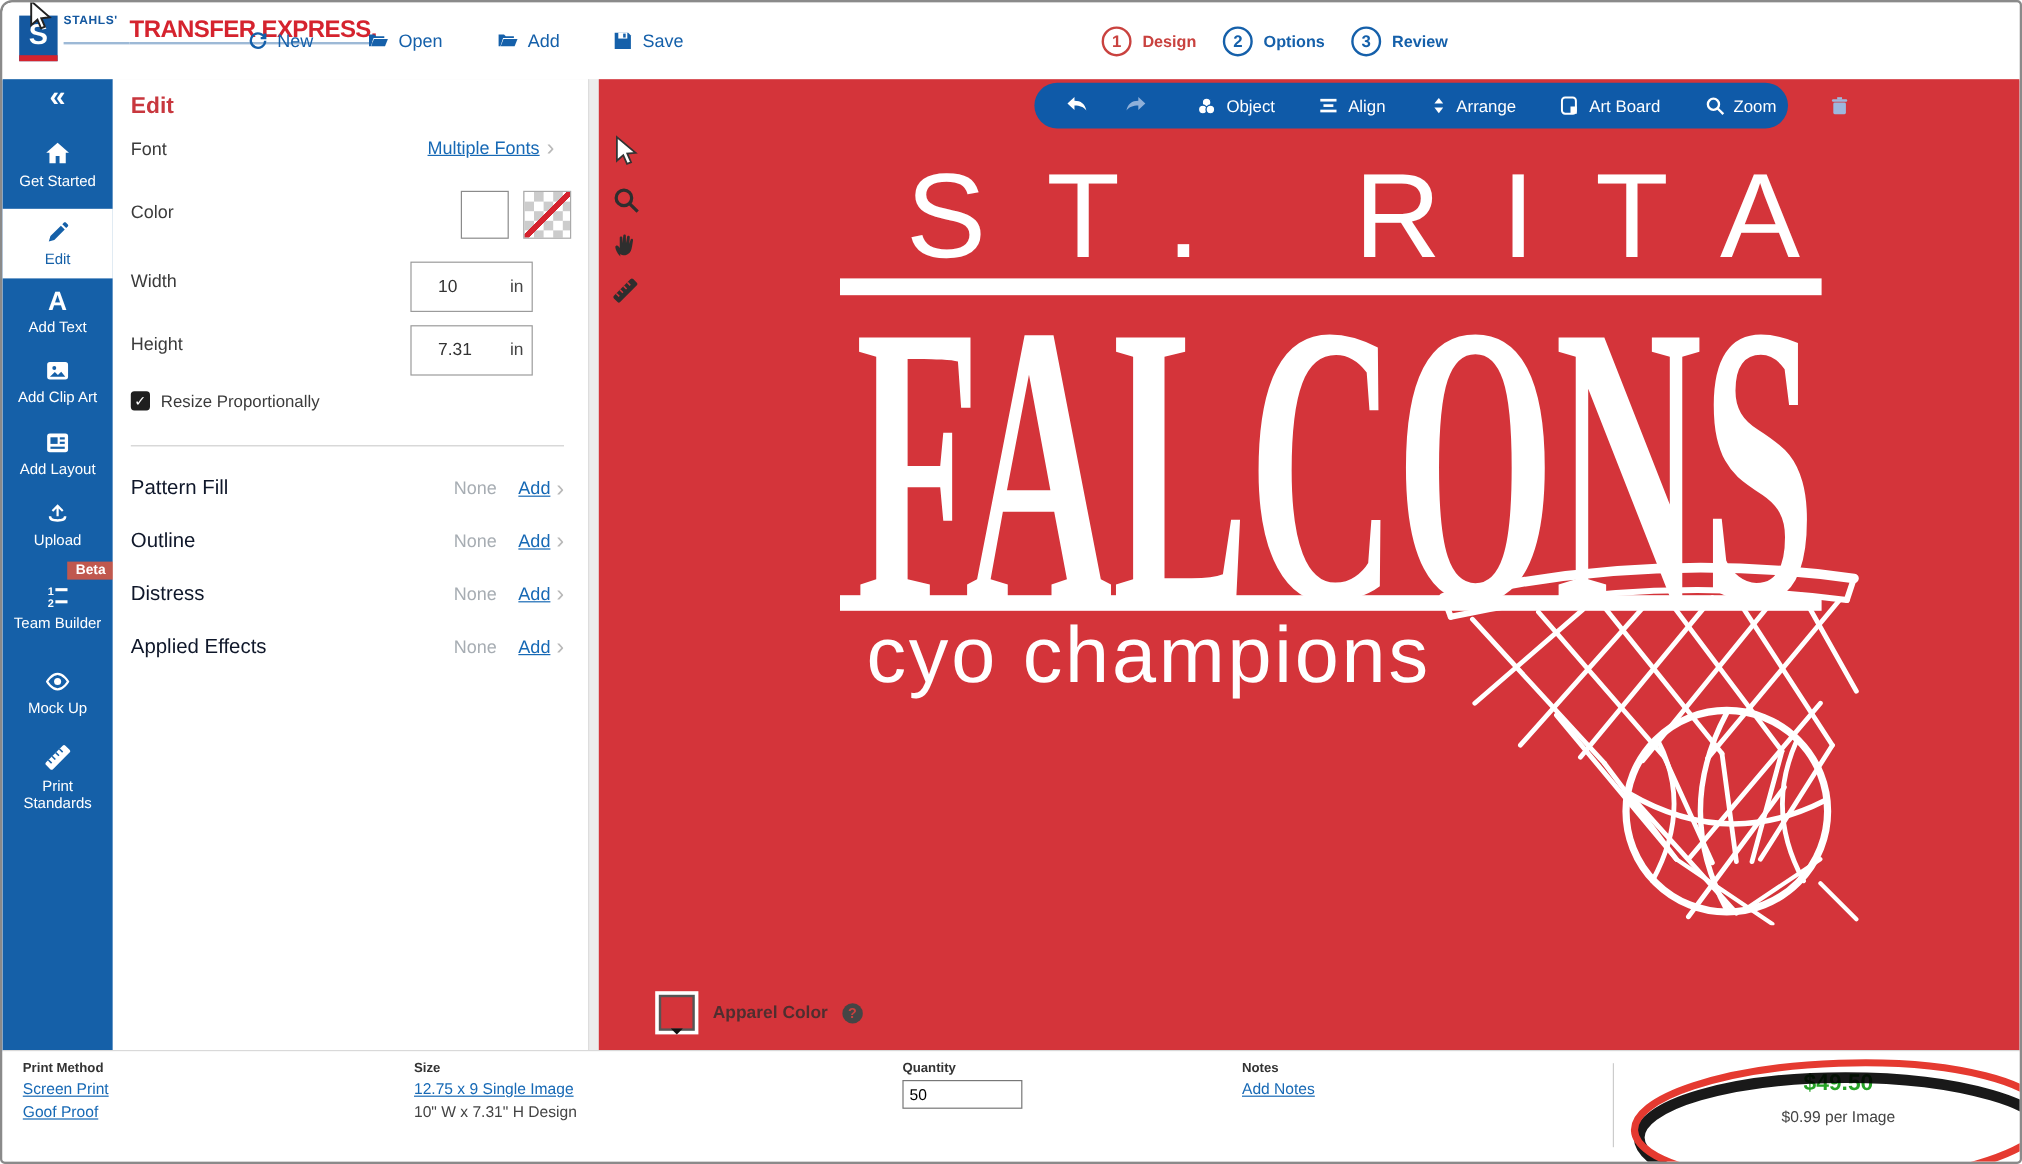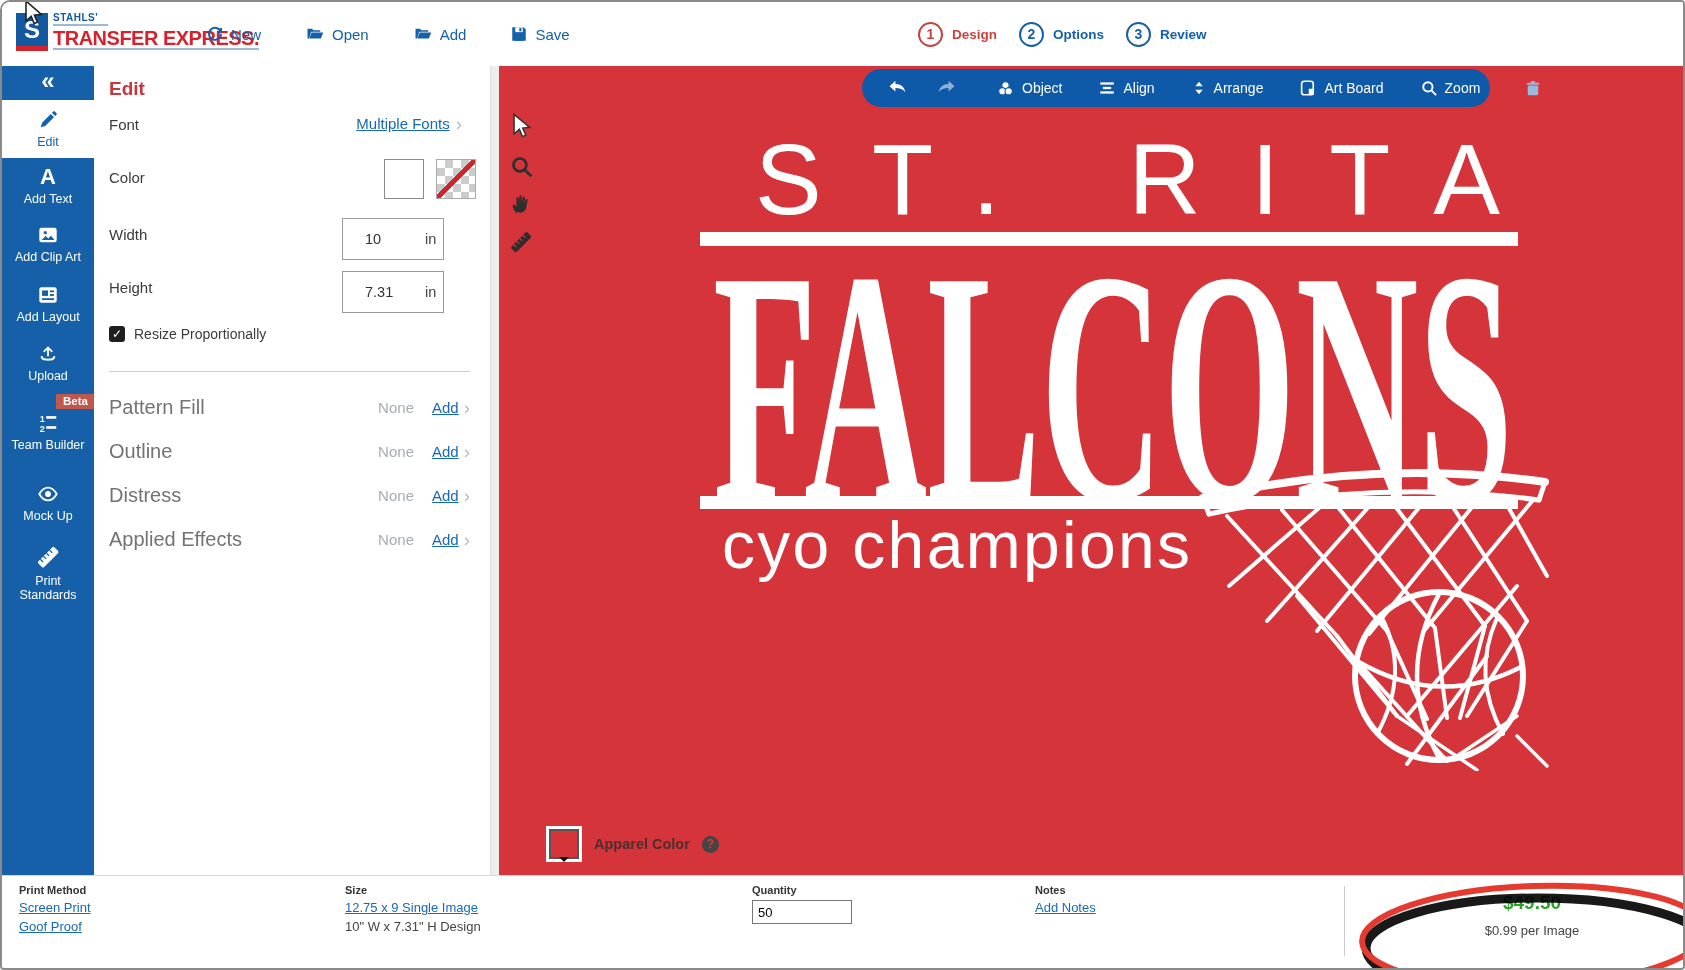--- a/index.html
+++ b/index.html
@@ -5,21 +5,21 @@
   html,body{margin:0;padding:0;background:#fff;}
   .app{position:relative;width:1685px;height:970px;box-sizing:border-box;border:2px solid #8a8a8a;
        border-radius:10px 4px 4px 4px;overflow:hidden;background:#fff;
        font-family:"Liberation Sans",sans-serif;color:#333;}
   
   .topbar{position:absolute;left:0;top:0;right:0;height:64px;background:#fff;border-bottom:1px solid #eee;}
   .cursor-top{position:absolute;left:20px;top:-3px;z-index:40;}
   .logo{position:absolute;left:14px;top:11px;display:flex;align-items:flex-start;gap:5px;cursor:pointer;}
   .logo-s{width:32px;height:38px;background:#1458a0;color:#fff;font-weight:bold;font-size:24px;
           display:flex;align-items:center;justify-content:center;border-bottom:5px solid #d5232e;box-sizing:border-box;}
-  .logo-txt{display:flex;flex-direction:column;line-height:1;}
+  .logo-txt{display:flex;flex-direction:row;line-height:1;}
   .logo-stahls{color:#1458a0;font-size:10px;font-weight:bold;letter-spacing:.5px;border-bottom:2px solid #9db9d6;padding-bottom:1px;width:55px;}
   .logo-brand{color:#d5232e;font-size:20px;font-weight:bold;letter-spacing:-.5px;border-bottom:2px solid #9db9d6;padding-top:2px;white-space:nowrap;}
   .file-actions{position:absolute;left:198px;top:0;height:64px;display:flex;align-items:center;gap:32px;}
   .file-btn{display:flex;align-items:center;gap:7px;color:#1560aa;font-size:15px;cursor:pointer;background:none;border:none;font-family:inherit;}
   .steps{position:absolute;left:916px;top:0;height:64px;display:flex;align-items:center;gap:22px;list-style:none;margin:0;padding:0;}
   .step{display:flex;align-items:center;gap:9px;cursor:pointer;}
   .step-num{width:25px;height:25px;border-radius:50%;border:2px solid #1560aa;color:#1560aa;
             display:flex;align-items:center;justify-content:center;font-size:14px;font-weight:bold;box-sizing:border-box;}
   .step-label{color:#1560aa;font-size:13.5px;font-weight:bold;}
   .step.active .step-num{border-color:#c9423f;color:#c9423f;}
@@ -48,21 +48,21 @@
   .inputbox{position:absolute;left:248px;width:102px;height:42px;border:1px solid #9b9b9b;background:#fff;
             display:flex;align-items:center;padding:0 20px;box-sizing:border-box;}
   .inputbox input{border:none;outline:none;width:58px;font-size:14.5px;font-family:inherit;color:#333;}
   .unit{margin-left:auto;font-size:14.5px;color:#444;}
   .resize-row{position:absolute;left:15px;top:260px;display:flex;align-items:center;gap:9px;font-size:14px;color:#3b3b3b;}
   .checkbox{width:16px;height:16px;background:#1f1f1f;border-radius:3px;color:#fff;font-size:12px;
             display:flex;align-items:center;justify-content:center;cursor:pointer;}
   .checkbox::before{content:"\2713";}
   .divider{position:absolute;left:15px;right:20px;top:305px;border-top:1px solid #cfcfcf;}
   .fx-row{position:absolute;left:15px;right:20px;height:22px;display:flex;align-items:center;}
-  .fx-label{font-size:20px;color:#737373;}
+  .fx-label{font-size:17px;color:#0f172a;}
   .fx-none{margin-left:auto;color:#a7adb3;font-size:15px;margin-right:18px;}
   .fx-add{display:flex;align-items:center;gap:5px;}
   
   .canvas{position:absolute;left:497px;top:64px;right:0;bottom:92px;background:#d4343a;overflow:hidden;}
   .scrollstrip{position:absolute;left:488px;top:64px;bottom:92px;width:9px;background:#ededed;border-left:1px solid #ddd;}
   .ctoolbar{position:absolute;left:363px;top:3px;width:628px;height:38px;background:#0f5aa8;border-radius:19px;
             display:flex;align-items:center;gap:24px;padding:0 26px;box-sizing:border-box;}
   .ct-btn{display:flex;align-items:center;gap:7px;color:#fff;font-size:14px;background:none;border:none;
           font-family:inherit;cursor:pointer;white-space:nowrap;}
   .tools{position:absolute;left:4px;top:46px;width:36px;display:flex;flex-direction:column;align-items:center;gap:12px;}
@@ -152,20 +152,26 @@
         <span class="step-label">Review</span>
       </li>
     </ol>
   </header>
 
   <aside class="sidebar">
     <div class="sb-item sb-collapse">
       <span></span>
     </div>
 
+    <div class="sb-item" style="height:74px">
+      <svg width="24" height="24" viewBox="0 0 24 24" fill="#fff">
+        <path d="M12 3l9.5 8.2h-2.7V20h-5.2v-6h-3.2v6H5.2v-8.8H2.5z"></path>
+      </svg>
+      <span>Get Started</span>
+    </div>
 
     <div class="sb-item active" style="height:58px">
       <svg width="22" height="22" viewBox="0 0 24 24" fill="#1560a8">
         <path d="M4 20l1.5-5L15 5.5l3.5 3.5L9 18.5zM16.3 4.2l1.5-1.5c.5-.5 1.2-.5 1.7 0l1.8 1.8c.5.5.5 1.2 0 1.7l-1.5 1.5z"></path>
       </svg>
       <span>Edit</span>
     </div>
 
     <div class="sb-item" style="height:56px">
       <span style="font-size:22px;font-weight:bold;line-height:1;">A</span>

